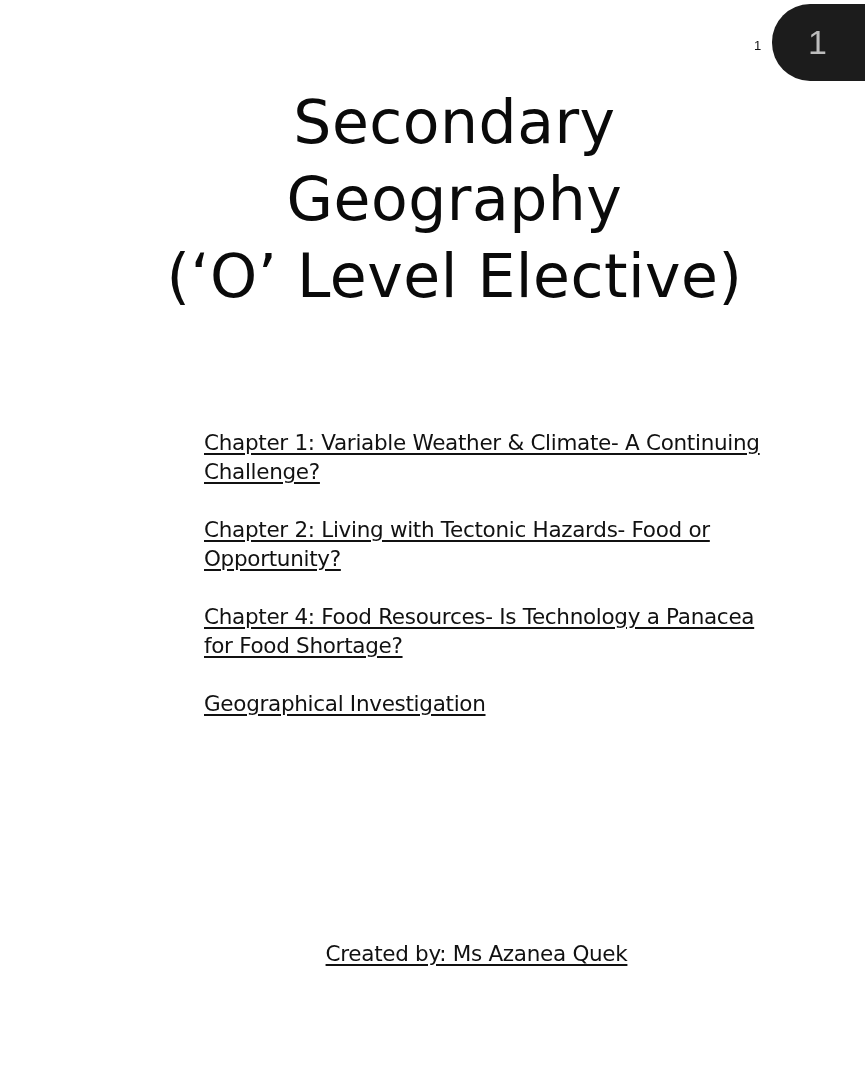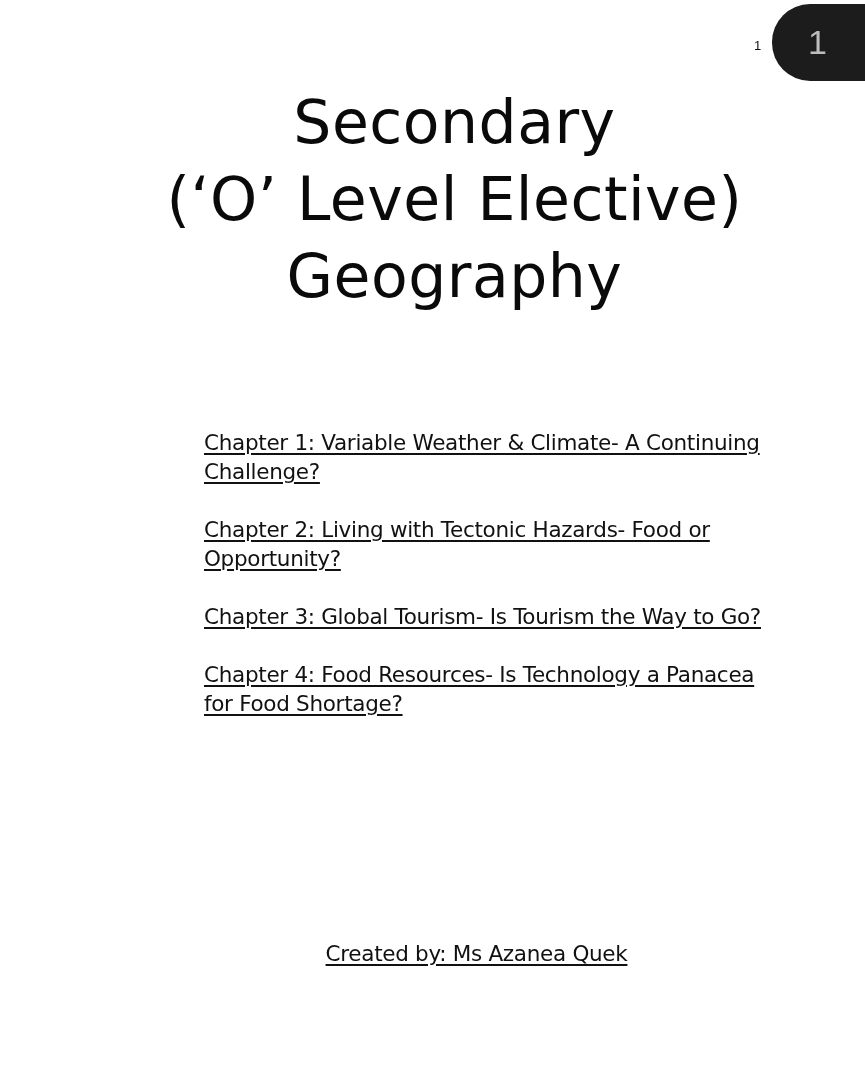--- a/index.html
+++ b/index.html
@@ -98,26 +98,26 @@
 </head>
 <body>
 
 <div class="page-num-small">1</div>
 <div class="page-badge">
   <span>1</span>
 </div>
 
 <h1 class="title">
   <div>Secondary</div>
+  <div>Geography</div>
   <div>(‘O’ Level Elective)</div>
-  <div>Geography</div>
 </h1>
 
 <nav class="chapters">
   <a class="chapter-link">Chapter 1: Variable Weather &amp; Climate- A Continuing Challenge?</a>
   <a class="chapter-link">Chapter 2: Living with Tectonic Hazards- Food or Opportunity?</a>
-  <a class="chapter-link">Chapter 3: Global Tourism- Is Tourism the Way to Go?</a>
   <a class="chapter-link">Chapter 4: Food Resources- Is Technology a Panacea for Food Shortage?</a>
+  <a class="chapter-link">Geographical Investigation</a>
 </nav>
 
 <div class="credit">
   <span>Created by: Ms Azanea Quek</span>
 </div>
 
 </body></html>

